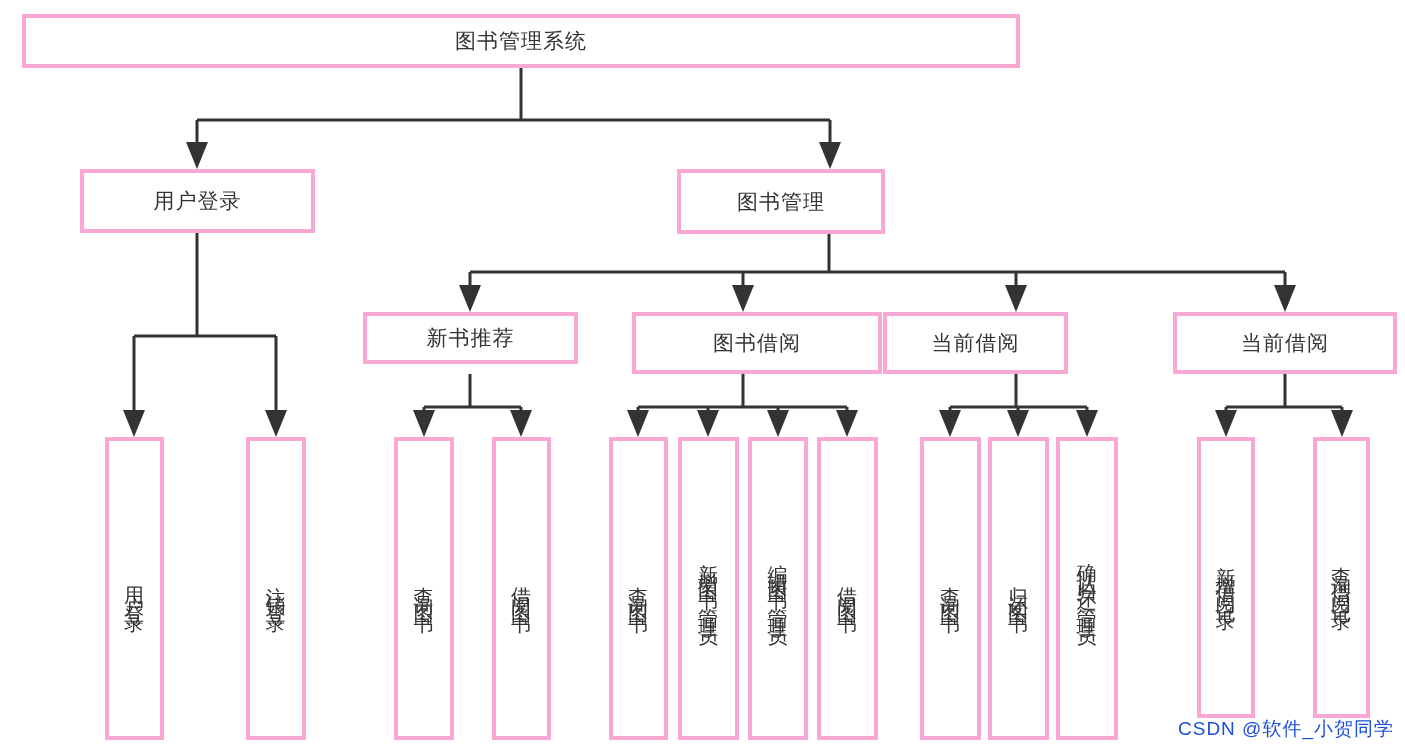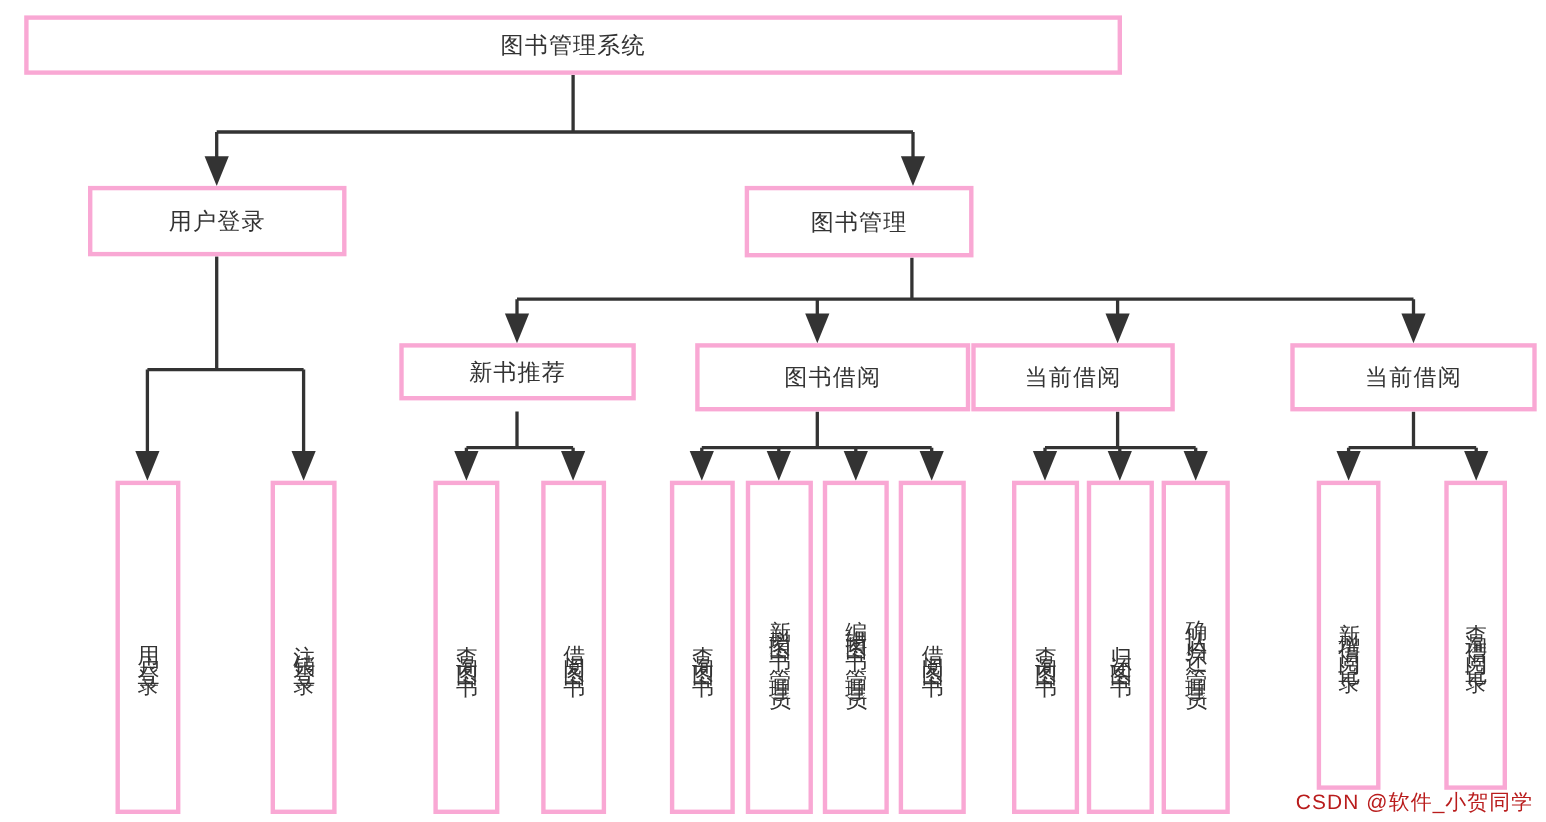--- a/index.html
+++ b/index.html
@@ -37,21 +37,21 @@
     color:#333333;
     white-space:nowrap;
   }
   #watermark{
     position:absolute;
     left:1178px;
     top:716px;
     z-index:3;
     font-size:19px;
     letter-spacing:1px;
-    color:#b91c1c;
+    color:#1d4ed8;
     white-space:nowrap;
   }
 </style>
 </head>
 <body>
 
 <div id="canvas">
 
   <svg id="connectors" width="1405" height="747" viewBox="0 0 1405 747">
 

